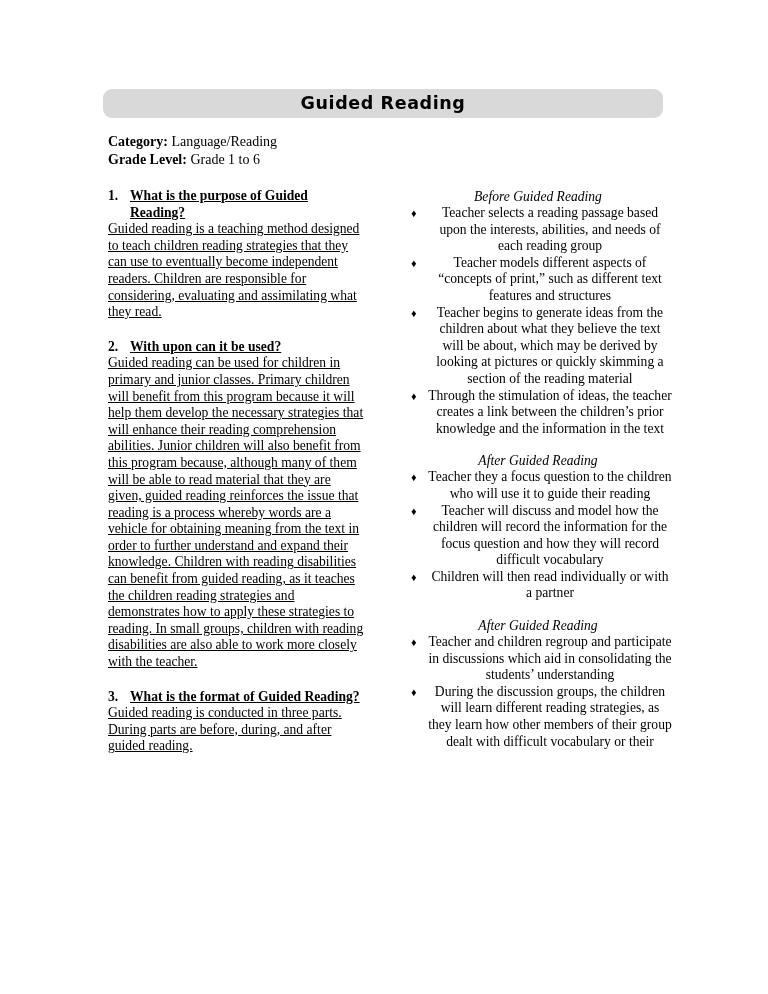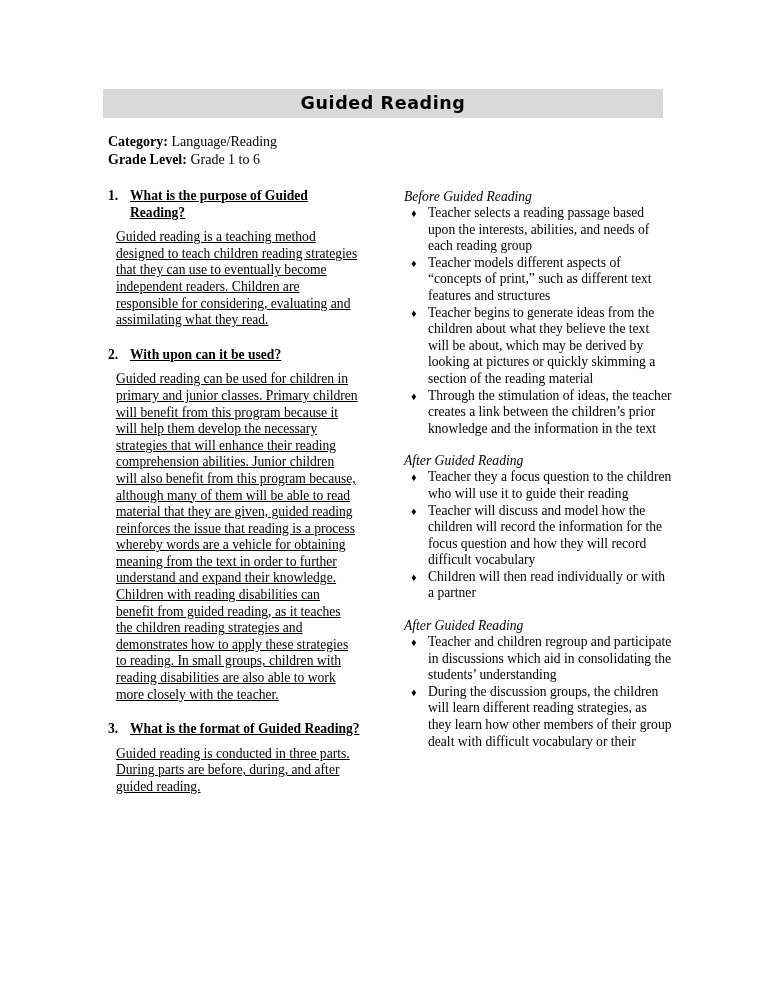--- a/index.html
+++ b/index.html
@@ -29,20 +29,21 @@
   .title-banner {
     position: absolute;
     left: 103px;
     top: 89px;
     width: 560px;
     height: 29px;
     background: #d9d9d9;
     display: flex;
     align-items: center;
     justify-content: center;
+    border-radius: 9px;
   }
   .title-text {
     font-family: "DejaVu Sans", sans-serif;
     font-size: 17.5px;
     font-weight: 700;
     letter-spacing: 0.6px;
     color: #000000;
     line-height: 1;
   }
 
@@ -69,20 +70,21 @@
     left: 108px;
     top: 188px;
     width: 258px;
     text-decoration: underline;
   }
   .col-right {
     position: absolute;
     left: 404px;
     top: 188px;
     width: 268px;
+    text-align: center;
   }
 
   .qa-block { margin-bottom: 0; }
   .qa-block + .qa-block { margin-top: 18px; }
 
   .q-heading {
     font-size: 13.6px;
     font-weight: 700;
     line-height: 16.6px;
     padding-left: 22px;
@@ -91,21 +93,21 @@
   }
   .q-num {
     display: inline-block;
     width: 22px;
     text-indent: 0;
     font-weight: 700;
   }
   .q-body {
     font-size: 13.6px;
     line-height: 16.6px;
-    margin: 8px;
+    margin: 0;
     text-align: left;
   }
 
   
   .phase + .phase { margin-top: 15px; }
   .phase-heading {
     font-size: 13.6px;
     font-style: italic;
     line-height: 17px;
     margin: 0 0 0 0;

